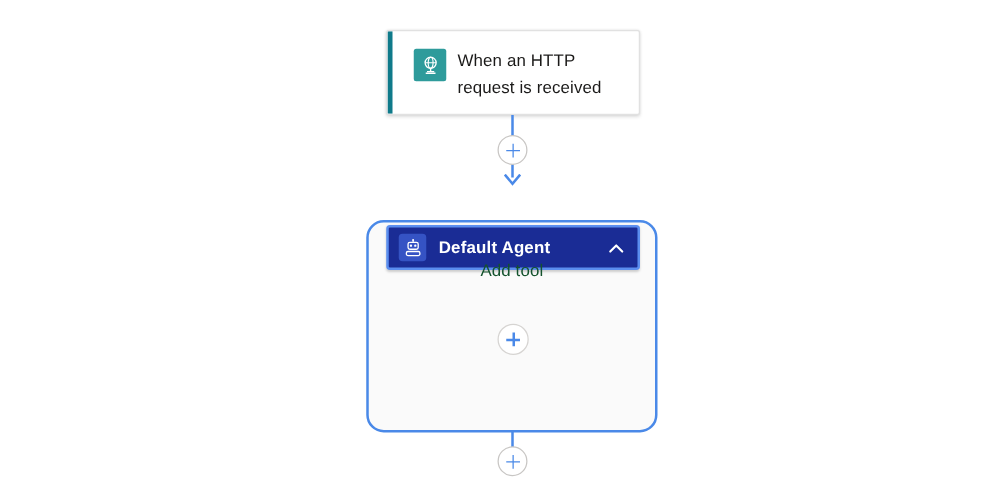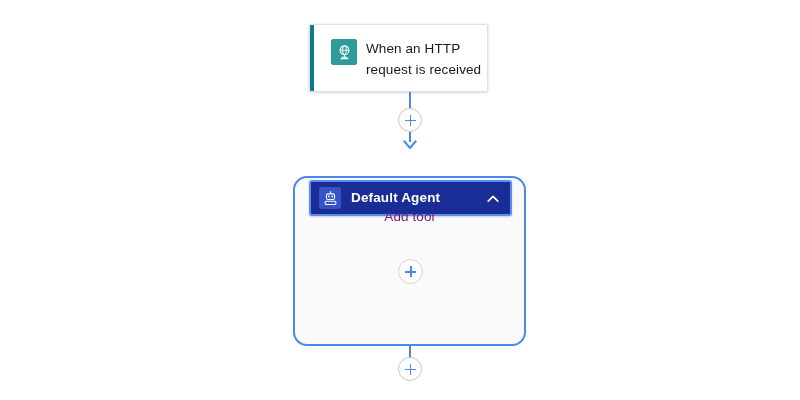--- a/index.html
+++ b/index.html
@@ -23,21 +23,21 @@
     width: 800px;
     height: 400px;
     background: #ffffff;
   }
 
   
   .trigger-card {
     position: absolute;
     left: 309px;
     top: 24px;
-    width: 179px;
+    width: 203px;
     height: 68px;
     background: #ffffff;
     border: 1px solid #e1e1e1;
     border-radius: 2px;
     box-shadow: 0 1px 3px rgba(0,0,0,0.13), 0 0 2px rgba(0,0,0,0.08);
     box-sizing: border-box;
     display: flex;
     align-items: center;
     overflow: hidden;
   }
@@ -191,21 +191,21 @@
   }
 
   
   .add-tool-label {
     position: absolute;
     left: 293px;
     top: 209px;
     width: 233px;
     text-align: center;
     font-size: 13.5px;
-    color: #701a75;
+    color: #14532d;
     letter-spacing: 0.1px;
   }
 </style>
 </head>
 <body>
 
 <div id="canvas">
 
   <div class="trigger-card">
     <div class="trigger-accent"></div>

